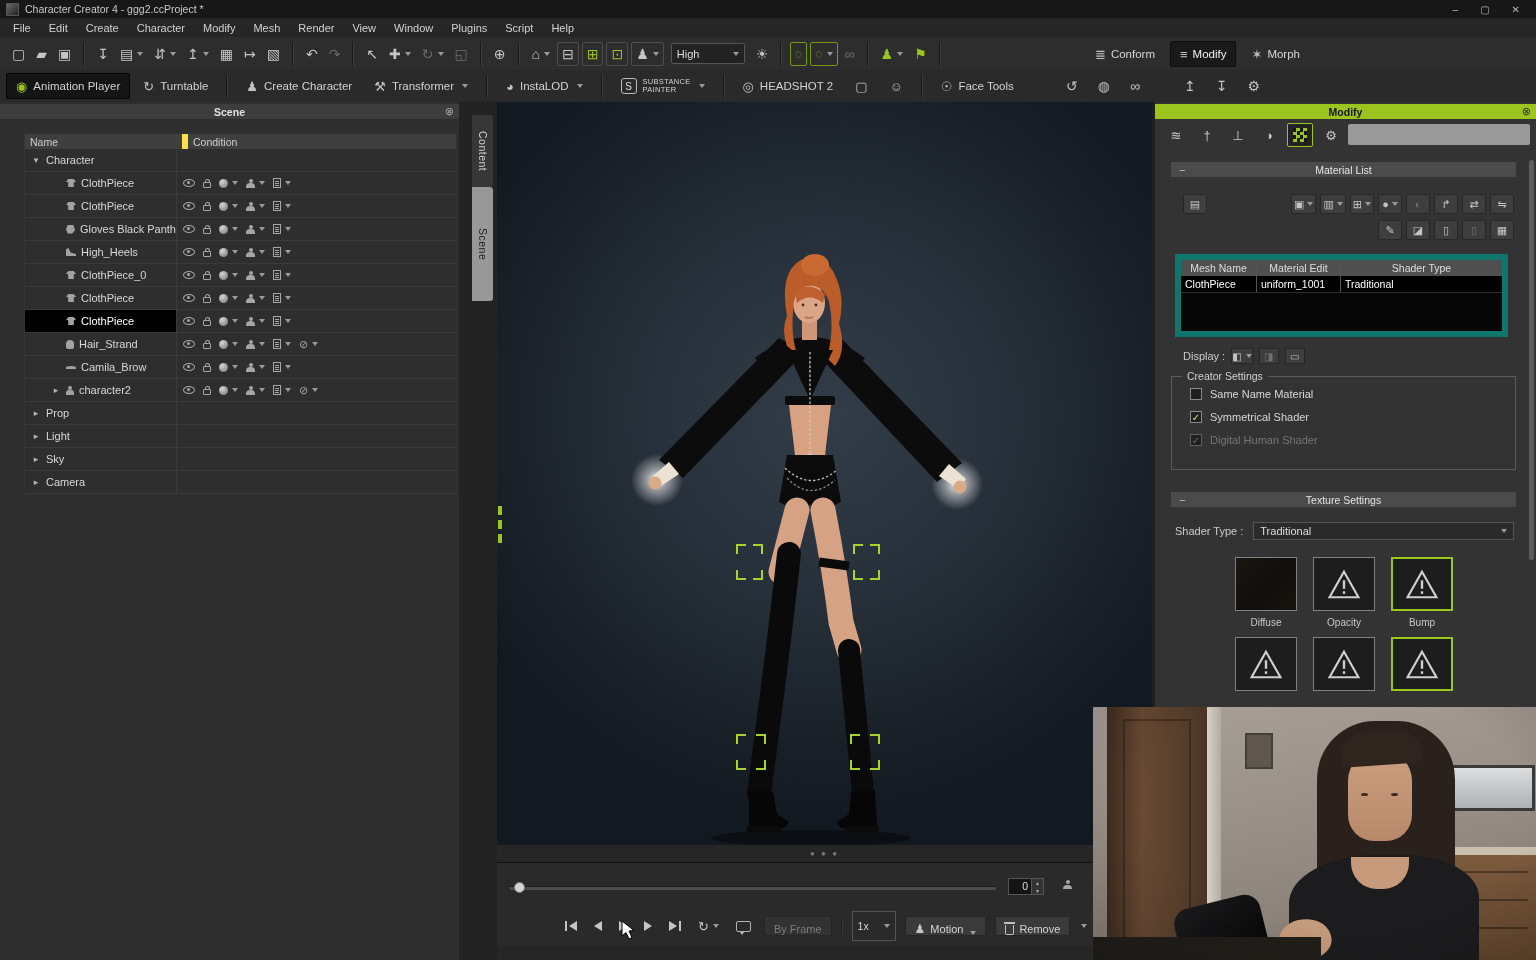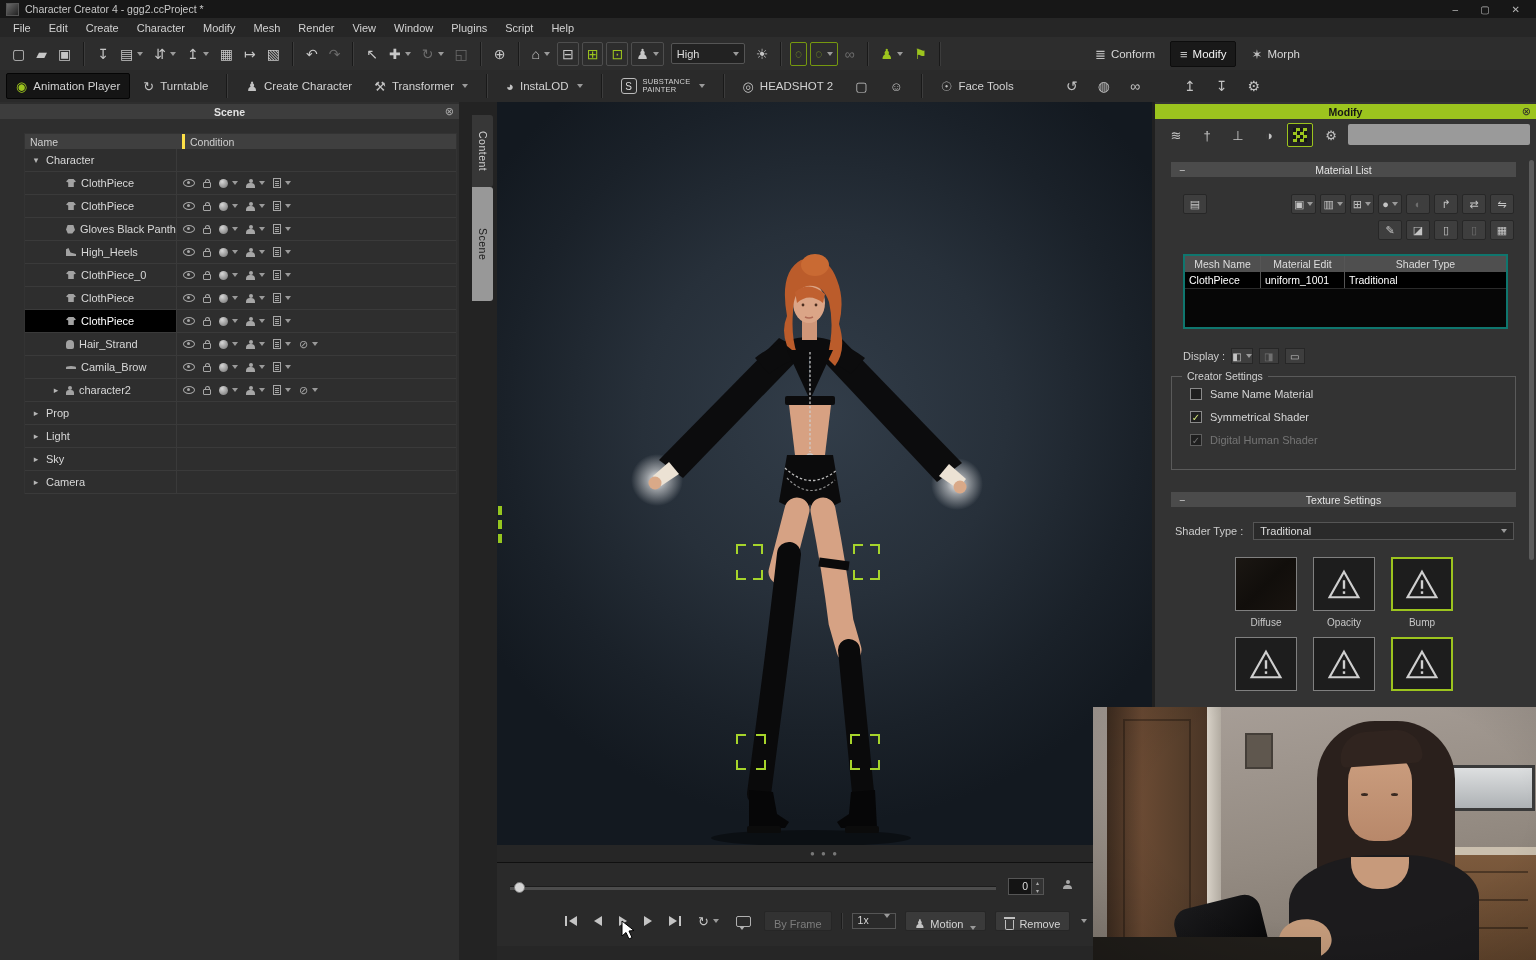--- a/index.html
+++ b/index.html
@@ -48,21 +48,21 @@
   .scene-panel{position:absolute;left:0;top:0;width:459px;bottom:0;background:#2e2e2e;border-right:1px solid #1d1d1d}
   .panel-head{position:relative;height:15px;margin-top:2px;background:#3d3d3d;display:flex;align-items:center;justify-content:center;font-size:10.5px;font-weight:bold;color:#e2e2e2}
   .ph-close{position:absolute;right:5px;top:1px;font-size:11px;color:#aaa;font-weight:normal}
   .panel-head.green{background:#9cc41e;color:#151515}
   .panel-head.green .ph-close{color:#2b2b2b}
   .searchbox{margin:10px 2px 0 24px;height:22px;background:#252525;border:1px solid #4a4a4a;border-radius:2px;display:flex;align-items:center;gap:10px;padding:0 9px}
   .i-search{width:8px;height:8px;border:1.5px solid #9a9a9a;border-radius:50%;position:relative;flex:none}
   .i-search::after{content:"";position:absolute;width:5px;height:1.5px;background:#9a9a9a;transform:rotate(45deg);left:7px;top:8px}
   .searchbox .ph{color:#8b8b8b}
   .tree-head{margin:14px 2px 0 24px;height:16px;background:#3f3f3f;display:flex;font-size:10.5px;color:#cfcfcf;border:1px solid #333;border-bottom:0;box-sizing:border-box}
-  .th-name{width:152px;padding-left:5px;border-right:3px solid #fde047;display:flex;align-items:center}
+  .th-name{width:152px;padding-left:5px;border-right:6px solid #fde047;display:flex;align-items:center}
   .th-cond{padding-left:5px;display:flex;align-items:center}
   #tree{margin:0 2px 0 24px;border-left:1px solid #333;border-right:1px solid #333}
   .trow{display:flex;height:23px;border-bottom:1px solid #3a3a3a;background:#2e2e2e;box-sizing:border-box}
   .tname{width:152px;display:flex;align-items:center;gap:5px;border-right:1px solid #3a3a3a;overflow:hidden;flex:none;box-sizing:border-box}
   .tname.sel{background:#000}
   .tname.sel .tlabel{color:#fff}
   .arrow{width:10px;font-size:9px;color:#b5b5b5;text-align:center;flex:none}
   .tlabel{font-size:11px;color:#d8d8d8;white-space:nowrap}
   .tcond{flex:1;display:flex;align-items:center;gap:8px;padding-left:6px}
   .cig{display:inline-flex;align-items:center;gap:2px}
@@ -112,42 +112,42 @@
   .tbt{display:inline-flex;align-items:center;gap:2px;height:18px;padding:0 4px}
   .tbt .g{font-size:13px;color:#c4c4c4}
   .t-tri-l{width:0;height:0;border-top:5px solid transparent;border-bottom:5px solid transparent;border-right:8px solid #c4c4c4}
   .t-tri-r{width:0;height:0;border-top:5px solid transparent;border-bottom:5px solid transparent;border-left:8px solid #c4c4c4}
   .t-bar{width:2px;height:10px;background:#c4c4c4}
   .i-chat{width:13px;height:9px;border:1px solid #b0b0b0;border-radius:2px;position:relative}
   .i-chat::after{content:"";position:absolute;left:2px;bottom:-4px;border-left:3px solid transparent;border-right:3px solid transparent;border-top:4px solid #b0b0b0}
   .btn{height:20px;display:inline-flex;align-items:flex-end;gap:5px;padding:0 9px;background:#3a3a3a;border:1px solid #262626;border-radius:2px;font-size:11px;color:#d4d4d4;box-sizing:border-box}
   .btn.dis{color:#7d7d7d;background:#323232}
   .btn .g{font-size:12px;color:#c4c4c4}
-  .sel-sm{width:44px;height:16px;background:#2a2a2a;border:1px solid #555;display:inline-flex;justify-content:space-between;padding:0 5px;font-size:10.5px;box-sizing:border-box}
+  .sel-sm{width:44px;height:30px;background:#2a2a2a;border:1px solid #555;display:inline-flex;align-items:center;justify-content:space-between;padding:0 5px;font-size:10.5px;box-sizing:border-box}
   .tl-div{width:1px;height:16px;background:#1c1c1c;border-right:1px solid #3c3c3c}
   .i-trash{width:9px;height:10px;border:1px solid #c0c0c0;border-top:none;border-radius:0 0 2px 2px;position:relative;margin-top:2px;box-sizing:border-box}
   .i-trash::before{content:"";position:absolute;left:-2px;top:-3px;width:11px;height:1.5px;background:#c0c0c0}
   .mouse-cursor{position:absolute;left:124px;top:818px;z-index:70}
   
   .modify-panel{position:absolute;left:1152px;top:0;right:0;bottom:0;background:#333;border-left:3px solid #202020;box-sizing:border-box}
   .mod-tabs{position:absolute;left:8px;top:19px;height:28px;display:flex;align-items:center;gap:5px}
   .mtab{width:26px;height:24px;display:flex;align-items:center;justify-content:center;border-radius:2px;box-sizing:border-box}
   .mtab .g{font-size:13px;color:#c4c4c4}
   .mtab.sel{background:#222;border:1px solid #9cc41e}
   .checker{width:14px;height:14px;background:repeating-conic-gradient(#9cc41e 0% 25%,#161616 0% 50%) 0 0/7px 7px}
   .mtab-spacer{position:absolute;left:193px;top:22px;width:182px;height:21px;background:#9a9a9a;border-radius:2px}
   .section-bar{position:absolute;left:16px;right:20px;height:15px;background:#4b4b4b;display:flex;align-items:center;justify-content:center;font-size:10.5px;color:#e4e4e4}
   .section-bar .minus{position:absolute;left:8px;color:#cfcfcf}
   .mat-row1{position:absolute;left:24px;right:22px;top:92px;display:flex;align-items:center}
   .mat-row1 .grow{flex:1}
   .mat-row2{position:absolute;right:22px;top:118px;display:flex}
   .mtbtn{min-width:24px;height:20px;background:#3e3e3e;border:1px solid #272727;border-radius:2px;display:inline-flex;align-items:center;justify-content:center;gap:1px;margin-left:4px;box-sizing:border-box;padding:0 2px}
   .mtbtn .g{font-size:11px;color:#c4c4c4}
   .mtbtn.dis .g{color:#6e6e6e}
-  .mat-table{position:absolute;left:28px;right:28px;top:152px;border:2px solid #0f766e;box-sizing:border-box}
+  .mat-table{position:absolute;left:20px;right:28px;top:152px;border:6px solid #0f766e;box-sizing:border-box}
   .mtr{display:flex}
   .mtr span{border-right:1px solid #555;padding:2px 4px;font-size:10.5px;box-sizing:border-box;overflow:hidden;white-space:nowrap}
   .mtr span:nth-child(1){width:76px}
   .mtr span:nth-child(2){width:84px}
   .mtr span:nth-child(3){flex:1;border-right:none}
   .mt-head{background:#4f4f4f;color:#ddd}
   .mt-head span{text-align:center}
   .mt-data{background:#000;color:#fff}
   .mt-empty{height:38px;background:#060606;border-top:1px solid #2a2a2a}
   .display-row{position:absolute;left:28px;top:246px;display:flex;align-items:center;gap:6px;font-size:11px;color:#ccc}

